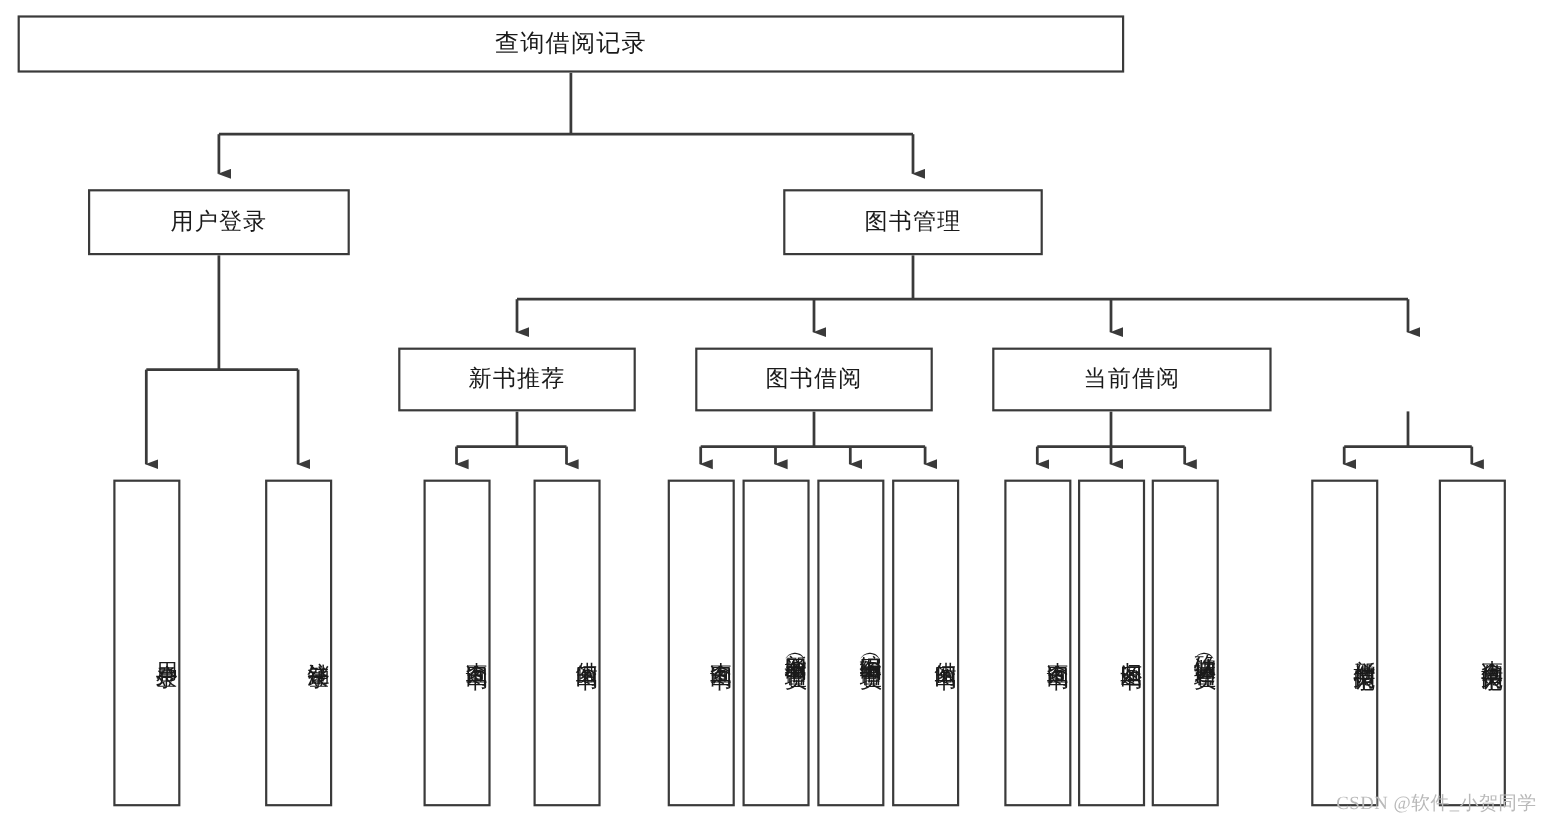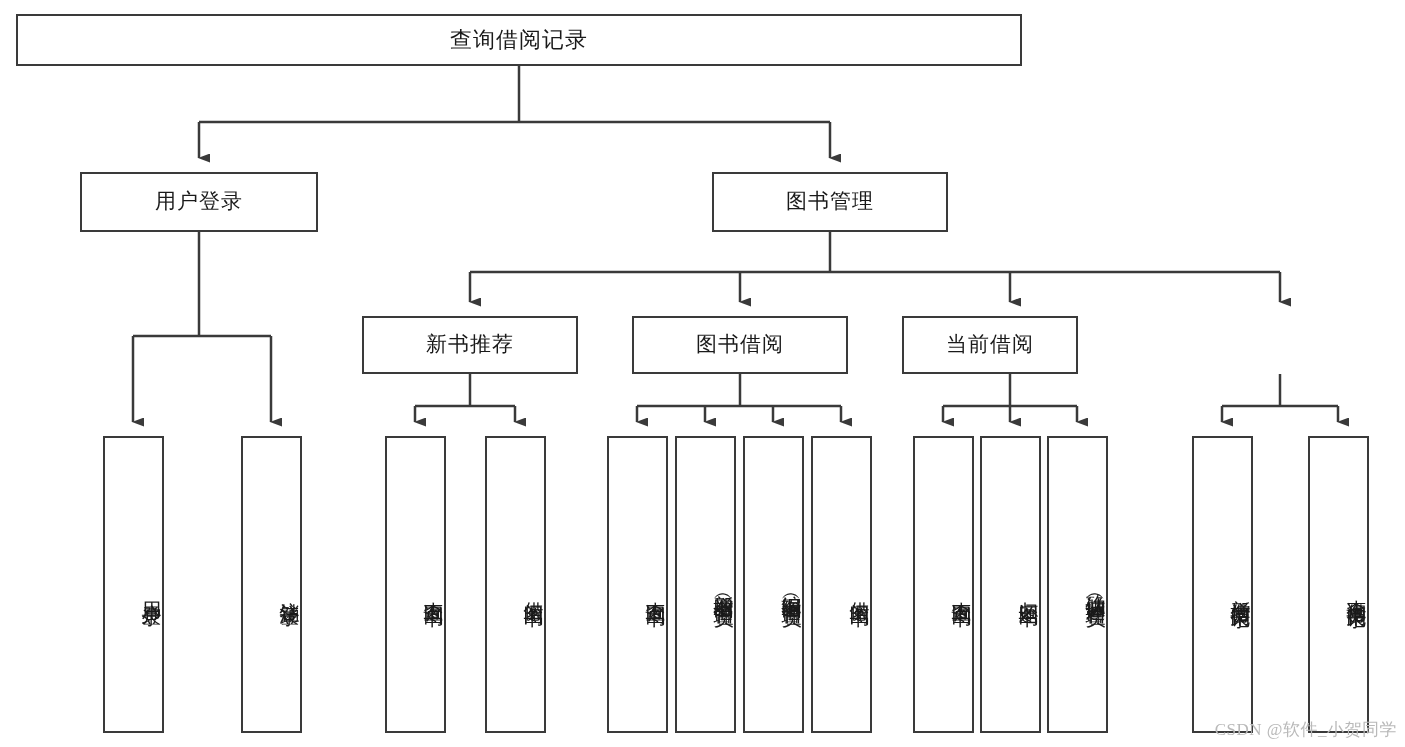--- a/index.html
+++ b/index.html
@@ -123,21 +123,21 @@
     </g>
   </svg>
 
   <div class="node horiz root" style="left:16px; top:14px; width:1006px; height:52px;">查询借阅记录</div>
 
   <div class="node horiz" style="left:80px; top:172px; width:238px; height:60px;">用户登录</div>
   <div class="node horiz" style="left:712px; top:172px; width:236px; height:60px;">图书管理</div>
 
   <div class="node horiz" style="left:362px; top:316px; width:216px; height:58px;">新书推荐</div>
   <div class="node horiz" style="left:632px; top:316px; width:216px; height:58px;">图书借阅</div>
-  <div class="node horiz" style="left:902px; top:316px; width:176px; height:58px;">当前借阅</div>
+  <div class="node horiz" style="left:902px; top:316px; width:254px; height:58px;">当前借阅</div>
 
   <div class="node vert" style="left:103px; top:436px; width:61px; height:297px;">用户登录</div>
   <div class="node vert" style="left:241px; top:436px; width:61px; height:297px;">注销登录</div>
 
   <div class="node vert" style="left:385px; top:436px; width:61px; height:297px;">查询图书</div>
   <div class="node vert" style="left:485px; top:436px; width:61px; height:297px;">借阅图书</div>
 
   <div class="node vert" style="left:607px; top:436px; width:61px; height:297px;">查询图书</div>
   <div class="node vert tall" style="left:675px; top:436px; width:61px; height:297px;">新增图书（管理员）</div>
   <div class="node vert tall" style="left:743px; top:436px; width:61px; height:297px;">编辑图书（管理员）</div>

